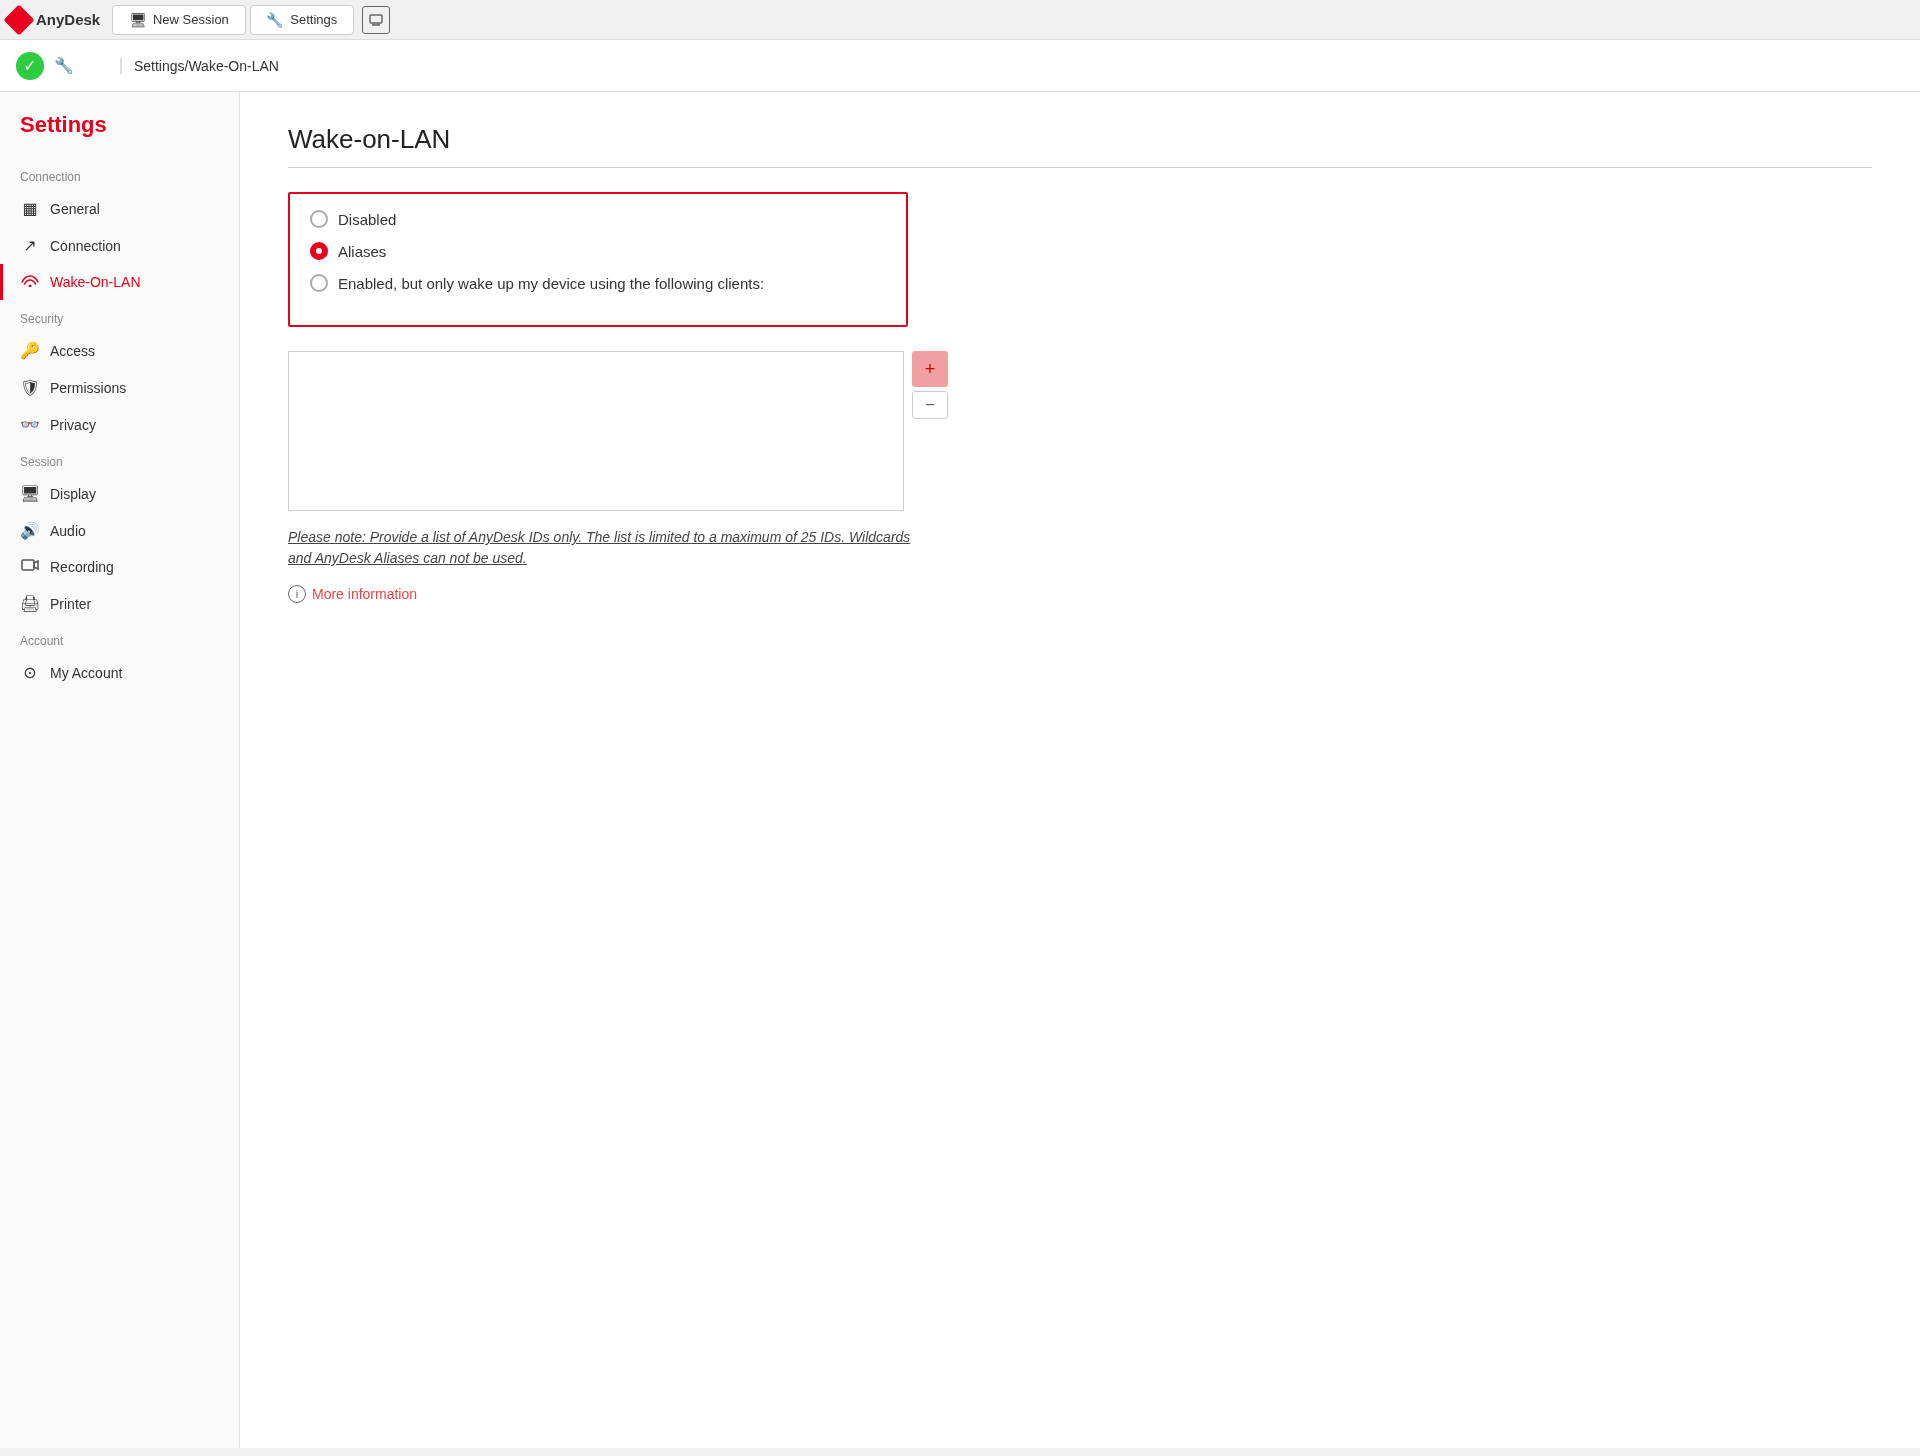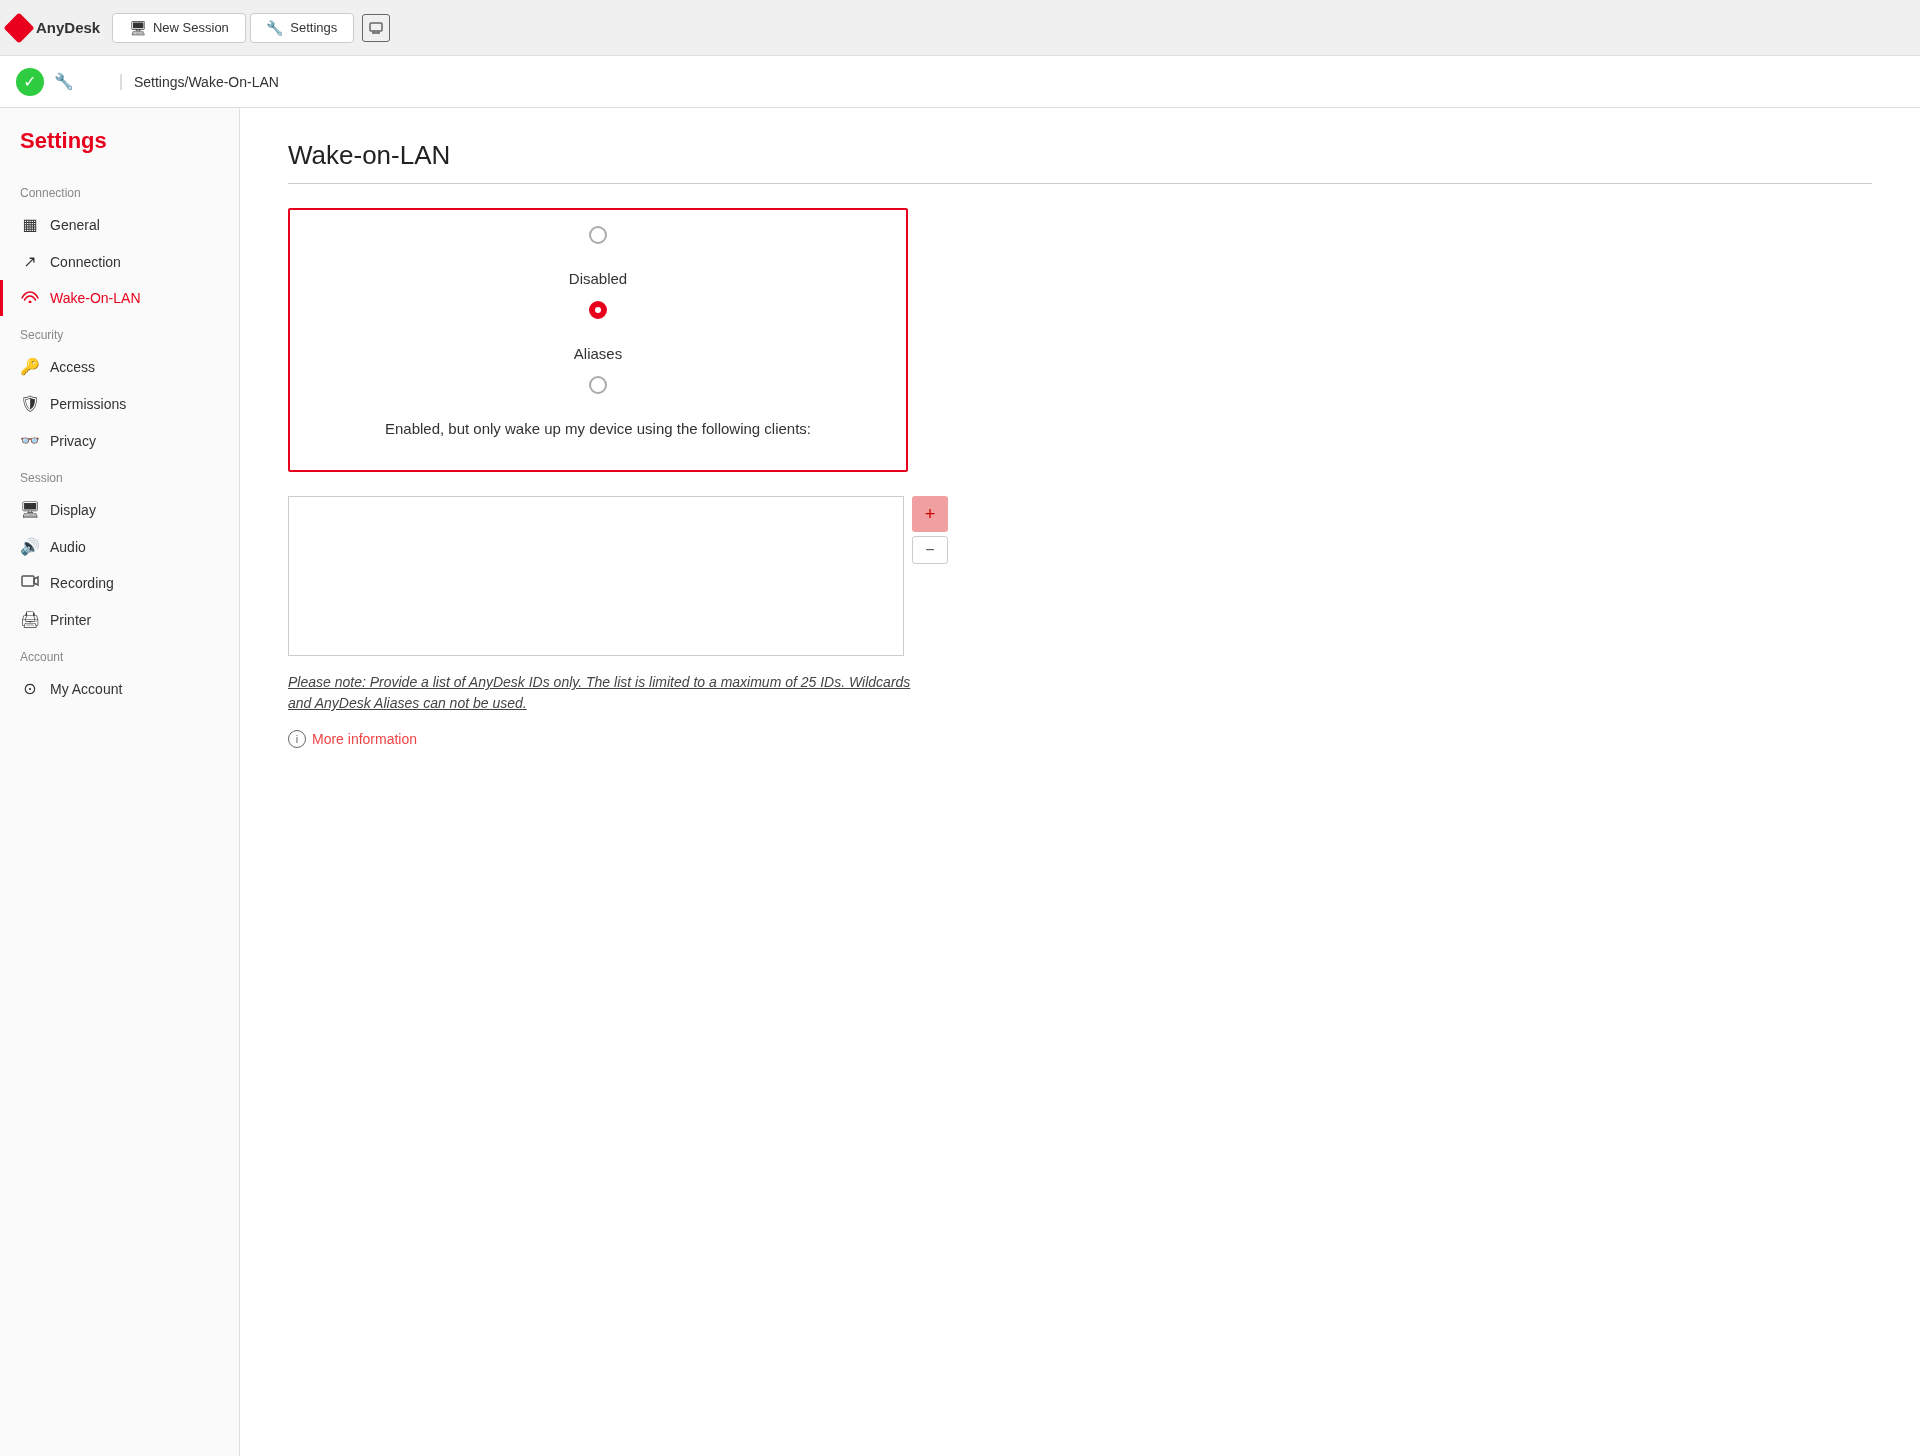--- a/index.html
+++ b/index.html
@@ -3,21 +3,21 @@
   <meta charset="utf-8">
   <style>
     * { box-sizing: border-box; margin: 0; padding: 0; }
     body { font-family: 'Segoe UI', Arial, sans-serif; font-size: 14px; background: #f0f0f0; color: #333; }
 
     
     .title-bar {
       display: flex;
       align-items: center;
       background: #f0f0f0;
-      height: 56px;
+      height: 40px;
       padding: 0 8px;
       border-bottom: 1px solid #ddd;
       gap: 4px;
     }
     .title-bar-logo {
       display: flex;
       align-items: center;
       gap: 6px;
       margin-right: 8px;
     }
@@ -163,25 +163,24 @@
     .radio-box {
       border: 2px solid #e8001c;
       border-radius: 2px;
       padding: 16px 20px;
       margin-bottom: 24px;
       max-width: 620px;
     }
     .radio-option {
       display: flex;
       align-items: center;
-      gap: 26px;
+      gap: 10px;
       margin-bottom: 14px;
       font-size: 15px;
       cursor: pointer;
-      flex-direction: column;
     }
     .radio-option:last-child { margin-bottom: 17px; }
     .radio-circle {
       width: 18px; height: 18px;
       border-radius: 50%;
       border: 2px solid #aaa;
       flex-shrink: 0;
       display: flex; align-items: center; justify-content: center;
     }
     .radio-circle.checked {

